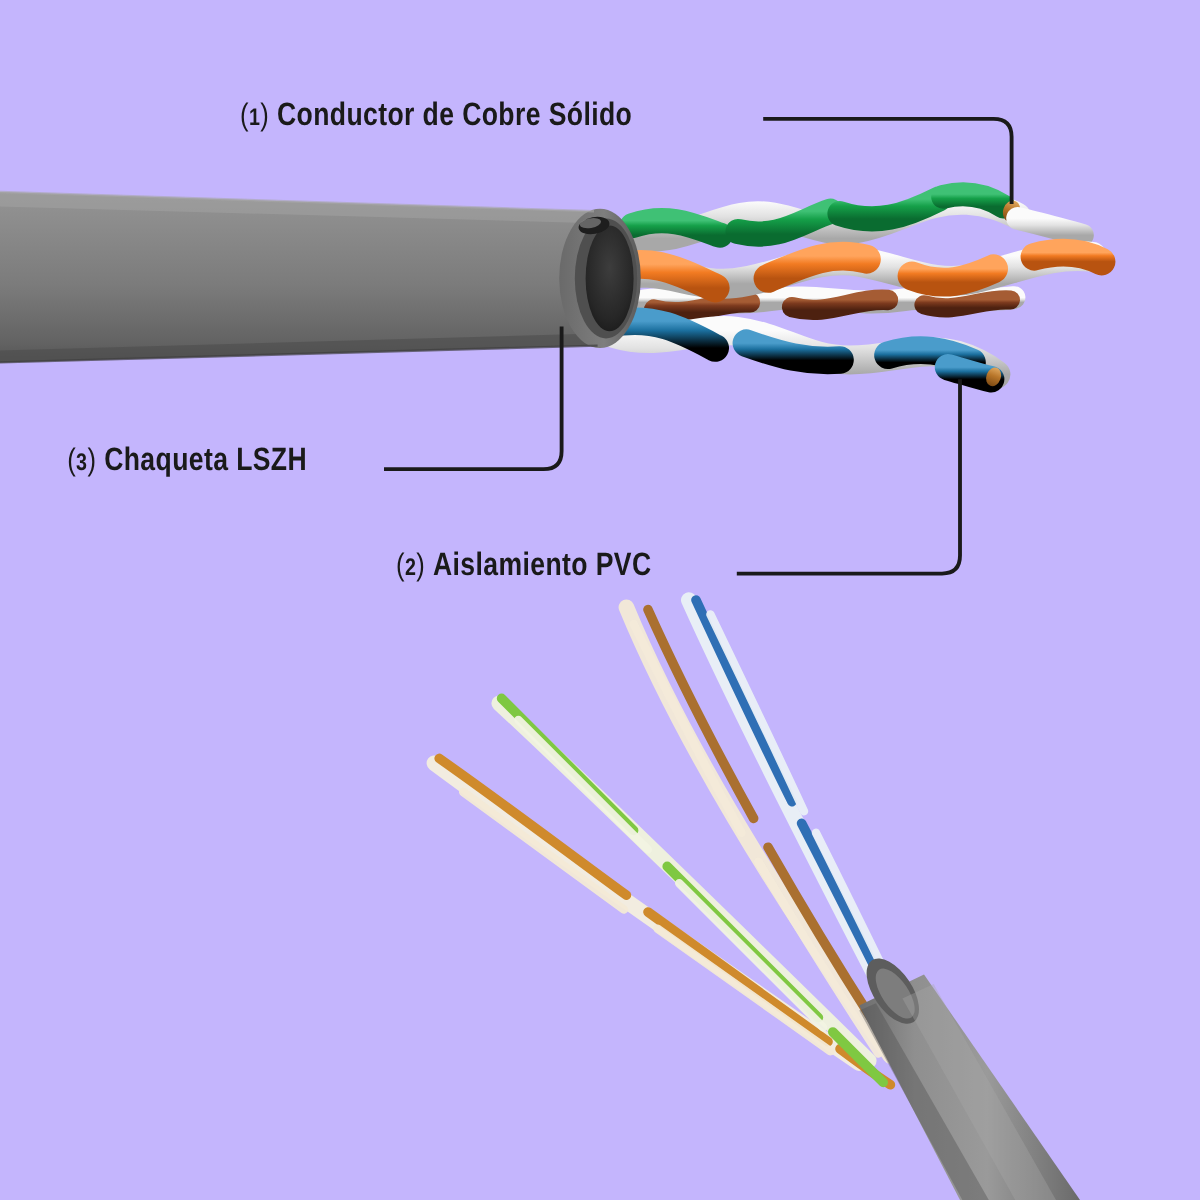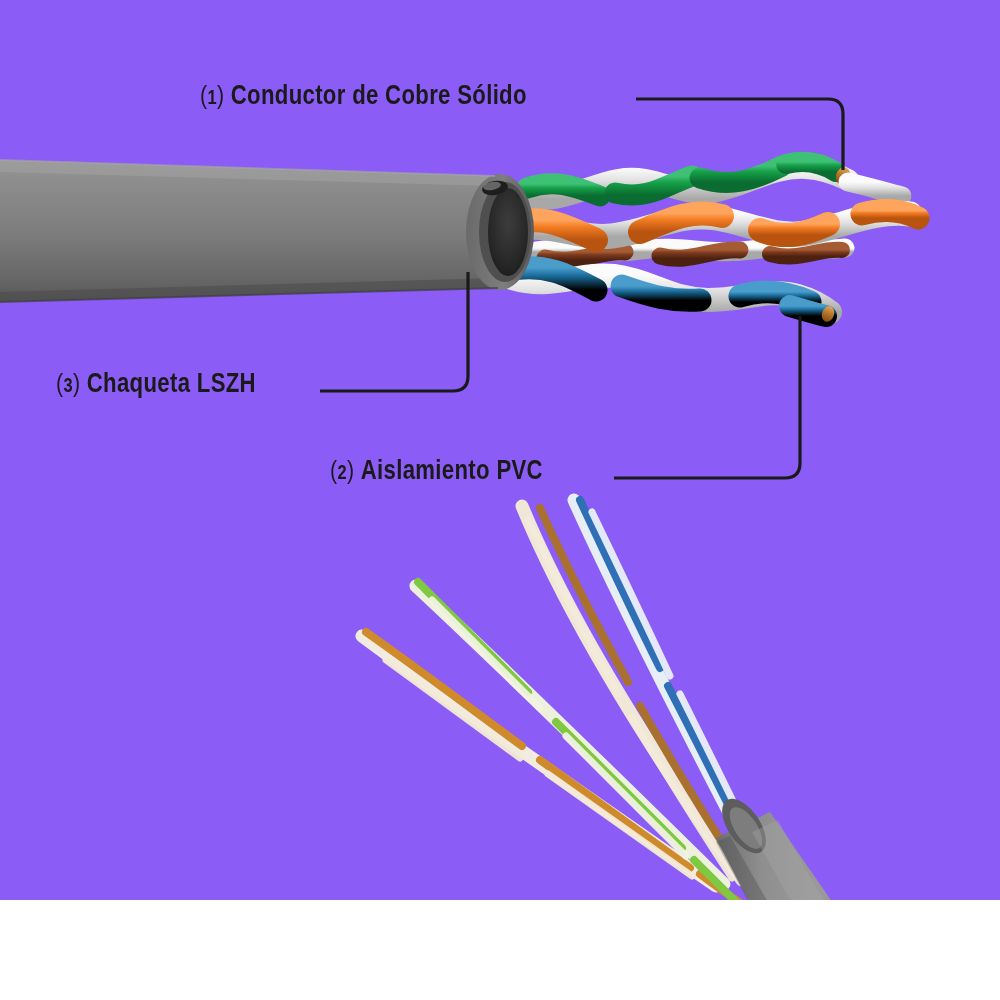--- a/index.html
+++ b/index.html
@@ -3,22 +3,22 @@
 <meta charset="utf-8">
 <style>
   html, body {
     margin: 0;
     padding: 0;
     background: #ffffff;
   }
   #page {
     position: relative;
     width: 1000px;
-    height: 900px;
-    background: #8b5cf6;
+    height: 1000px;
+    background: #c4b5fd;
     overflow: hidden;
     font-family: "Liberation Sans", sans-serif;
   }
   .callout-label {
     position: absolute;
     white-space: nowrap;
     color: #1a1a1a;
     font-family: "Liberation Sans", sans-serif;
     font-weight: bold;
     font-size: 27px;

